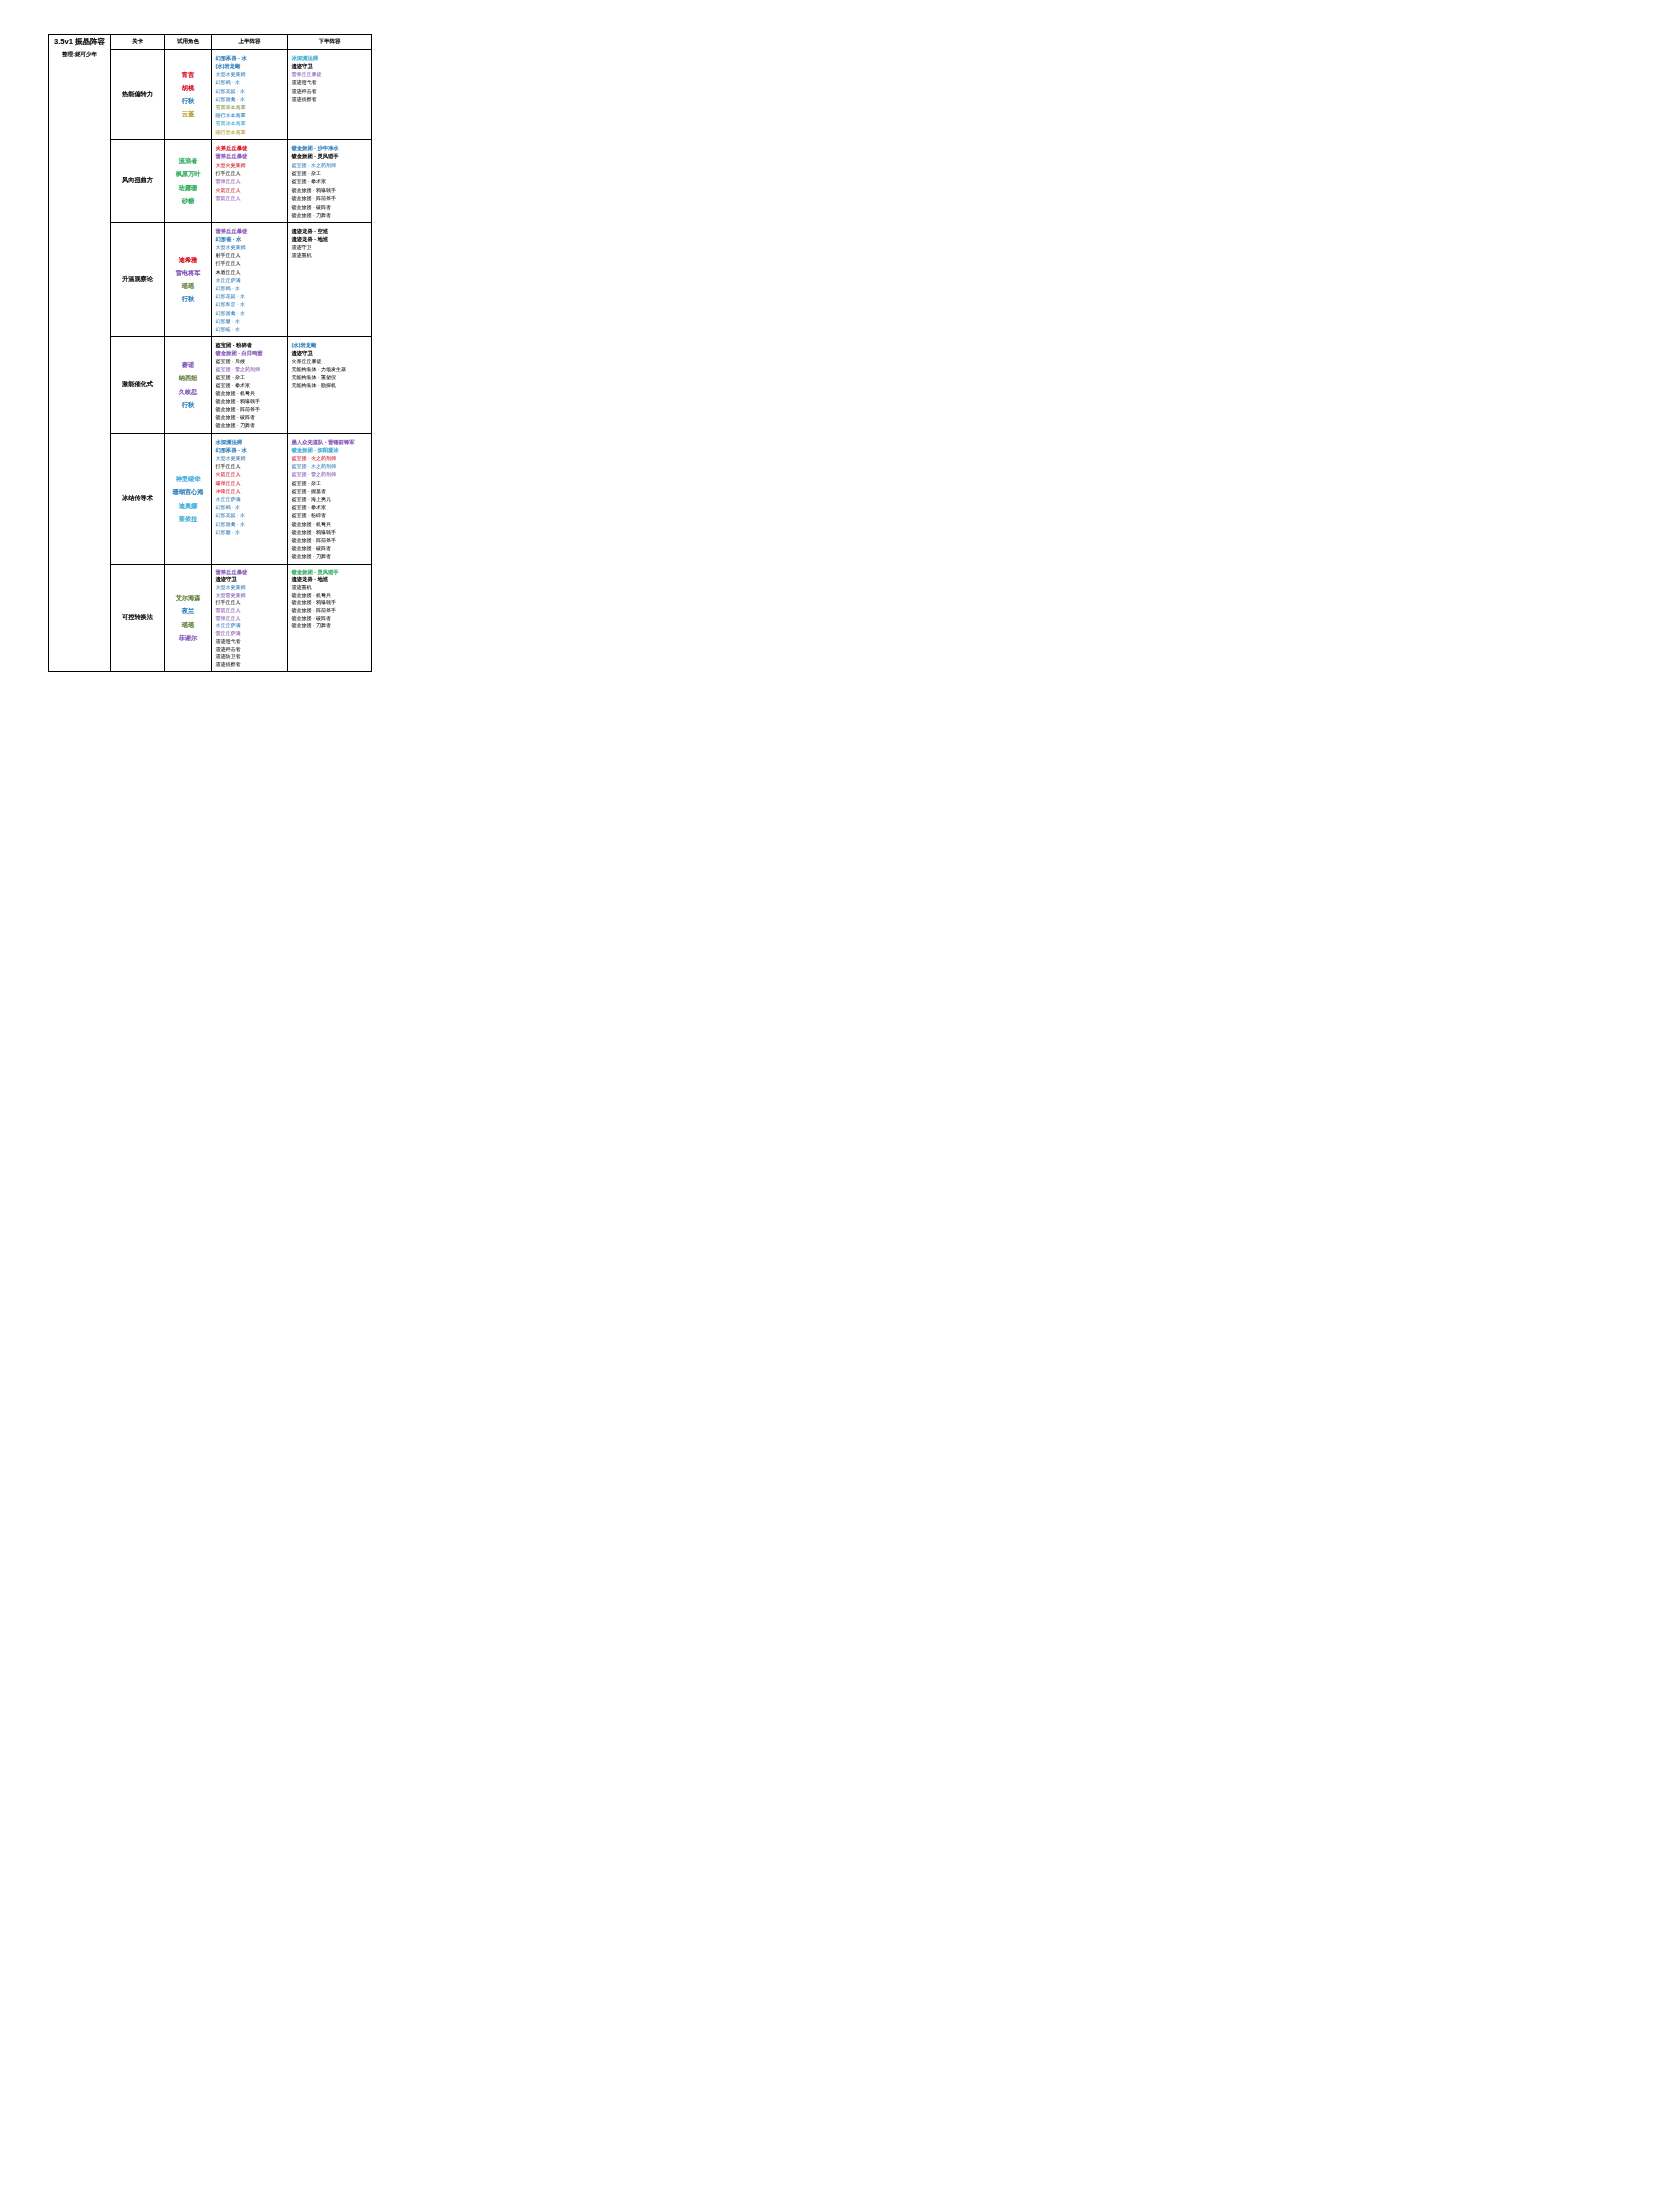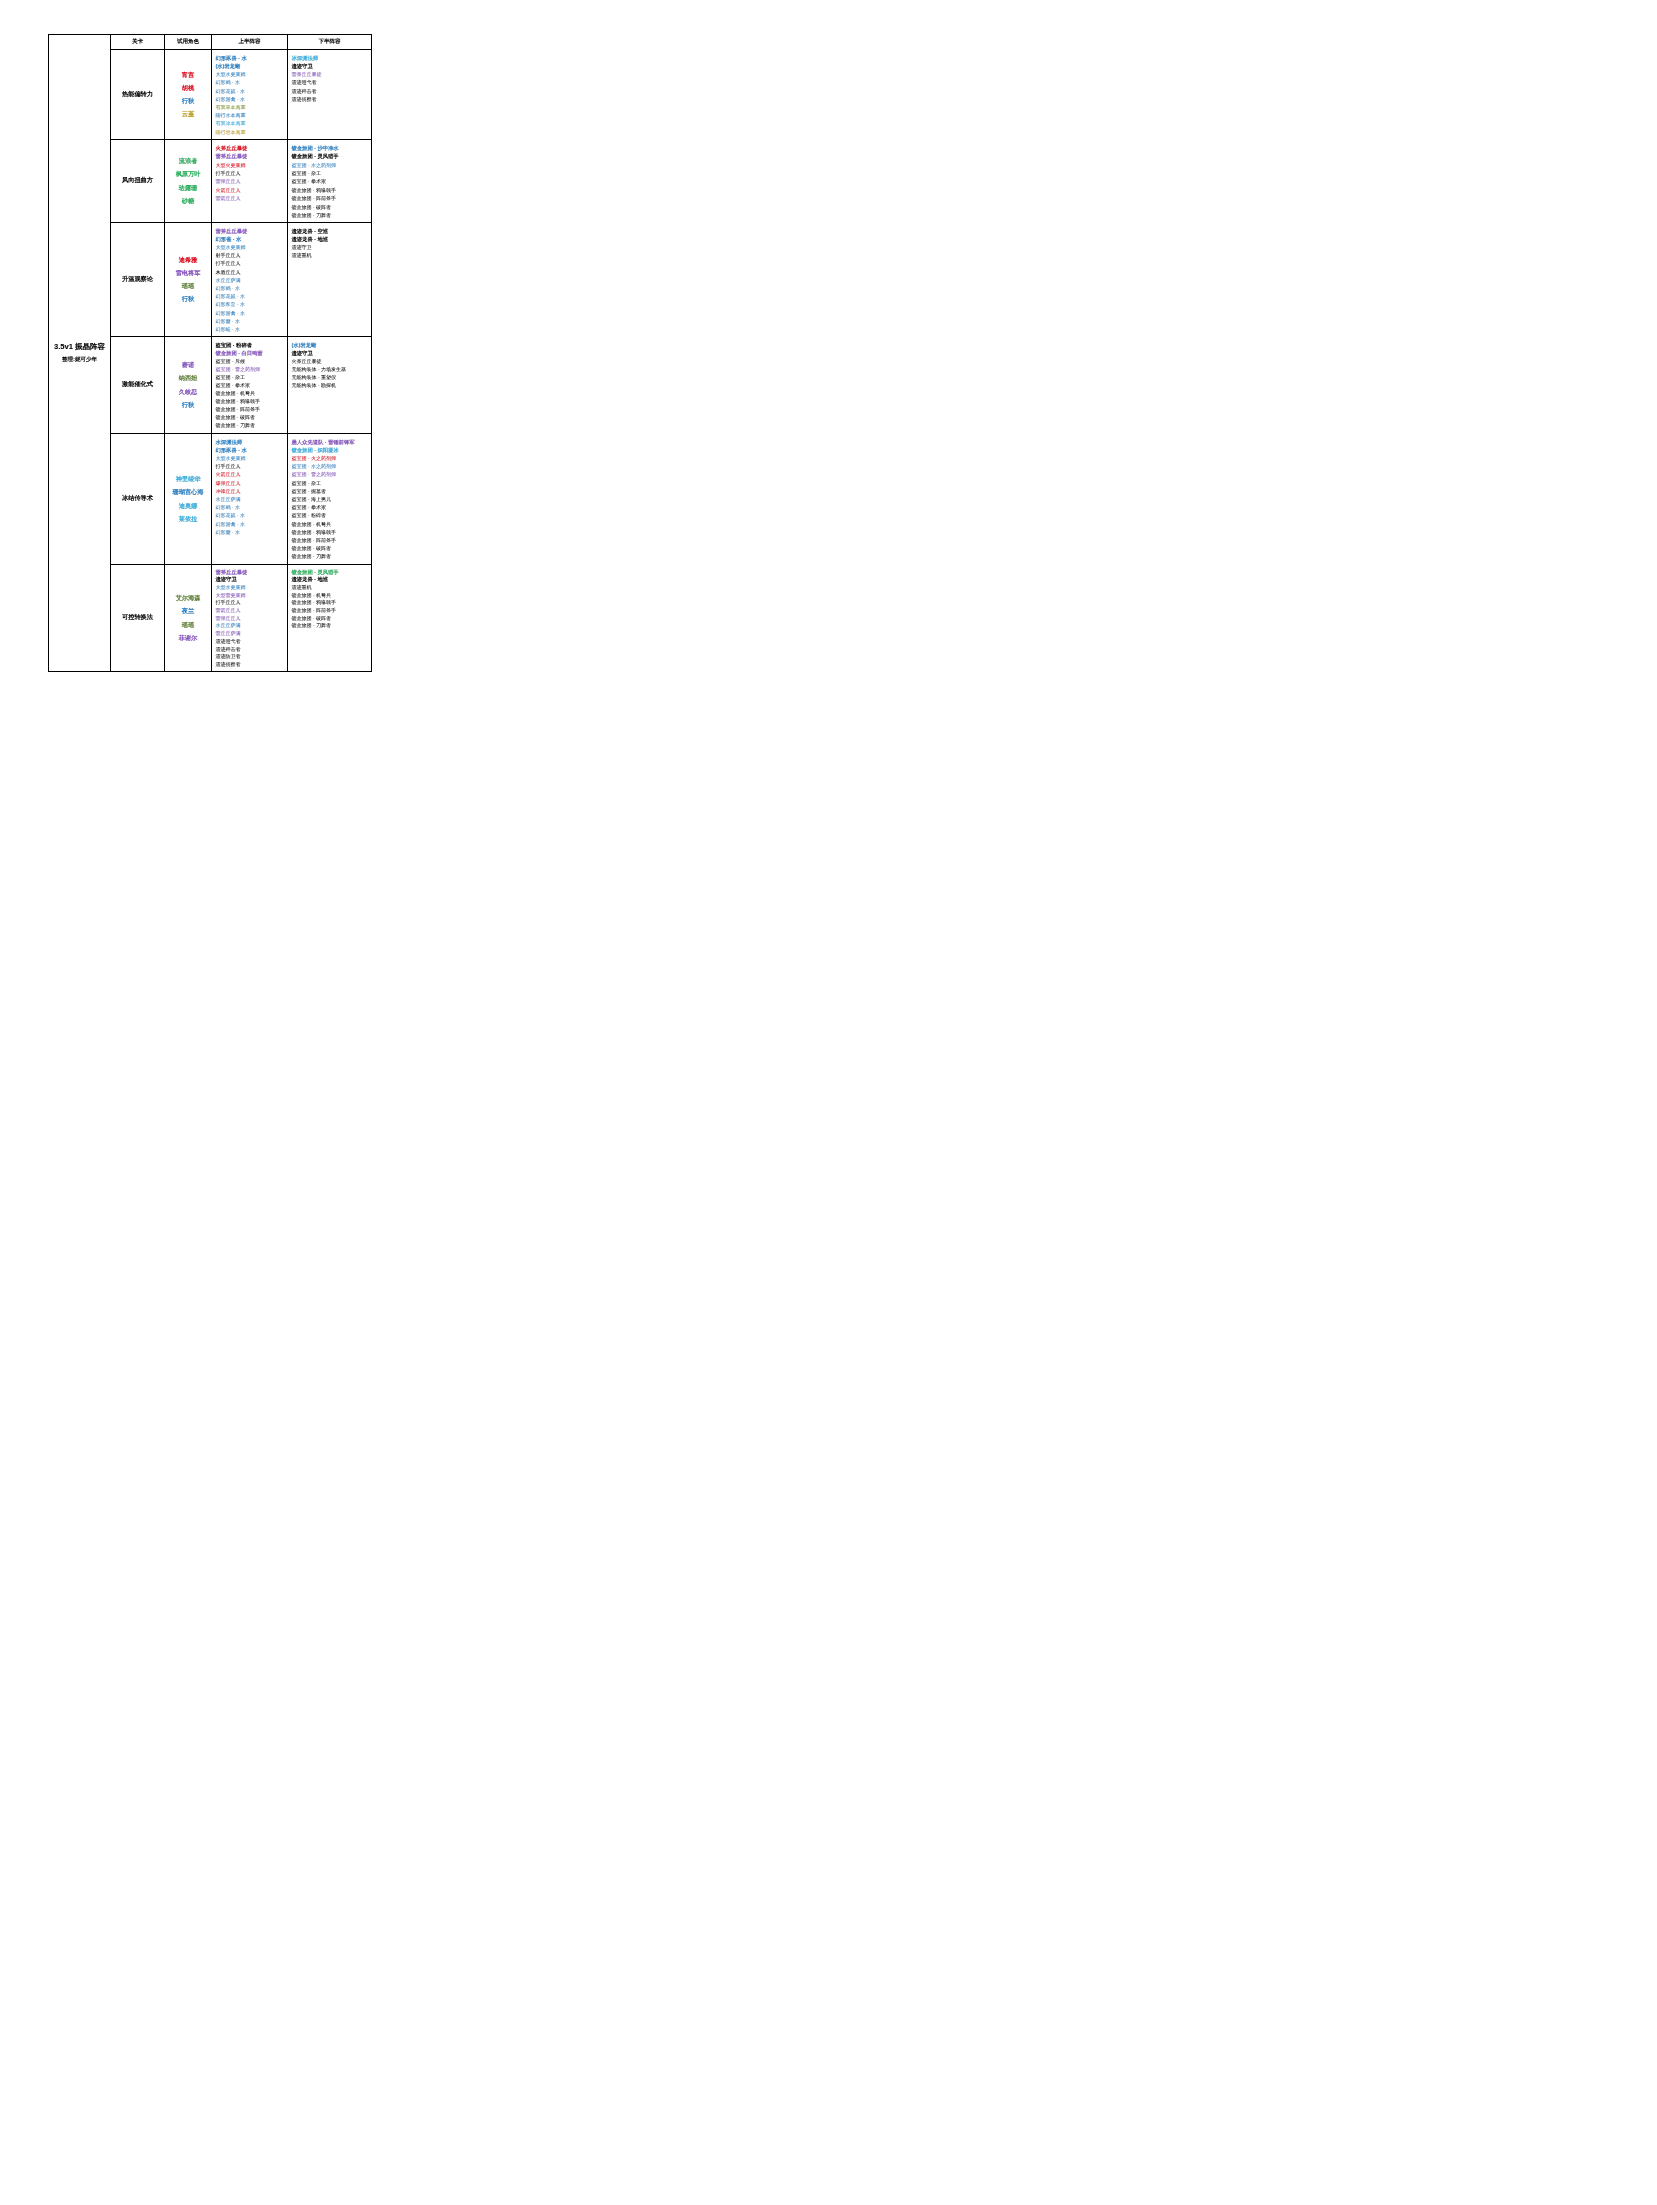--- a/index.html
+++ b/index.html
@@ -1,21 +1,21 @@
 <!DOCTYPE html>
 <html style="font-size:7px"><head>
 <meta charset="utf-8">
 <style>
   html,body{margin:0;padding:0;background:#fff;}
   .page{position:relative;width:415px;height:698px;background:#ffffff;
         font-family:"Liberation Sans","DejaVu Sans",sans-serif;color:#000;overflow:hidden;}
   .table{position:absolute;left:48px;top:34px;width:322px;
          border:0.9px solid #000;border-top-width:1.3px;display:flex;background:#fff;}
   .left-cell{flex:0 0 62px;border-right:0.4px solid #000;display:flex;flex-direction:column;
-             justify-content:center;align-items:center;text-align:center;gap:4px;padding:1.8px;box-sizing:border-box;}
+             align-items:center;text-align:center;gap:4px;padding:1.8px;box-sizing:border-box;}
   .page-title{font-size:7.5px;font-weight:bold;}
   .page-subtitle{font-size:5.5px;font-weight:bold;}
   .right{flex:1;display:flex;flex-direction:column;min-width:0;}
   .header-row{display:flex;height:13.7px;border-bottom:0.4px solid #000;}
   .cell{box-sizing:border-box;border-right:0.4px solid #000;min-width:0;}
   .header-row .cell:last-child,.body-row .cell:last-child{border-right:none;}
   .header-cell{display:flex;align-items:center;justify-content:center;font-weight:bold;font-size:5.5px;}
   .w-stage{flex:0 0 54px;}
   .w-trial{flex:0 0 47px;}
   .w-upper{flex:0 0 76px;}

